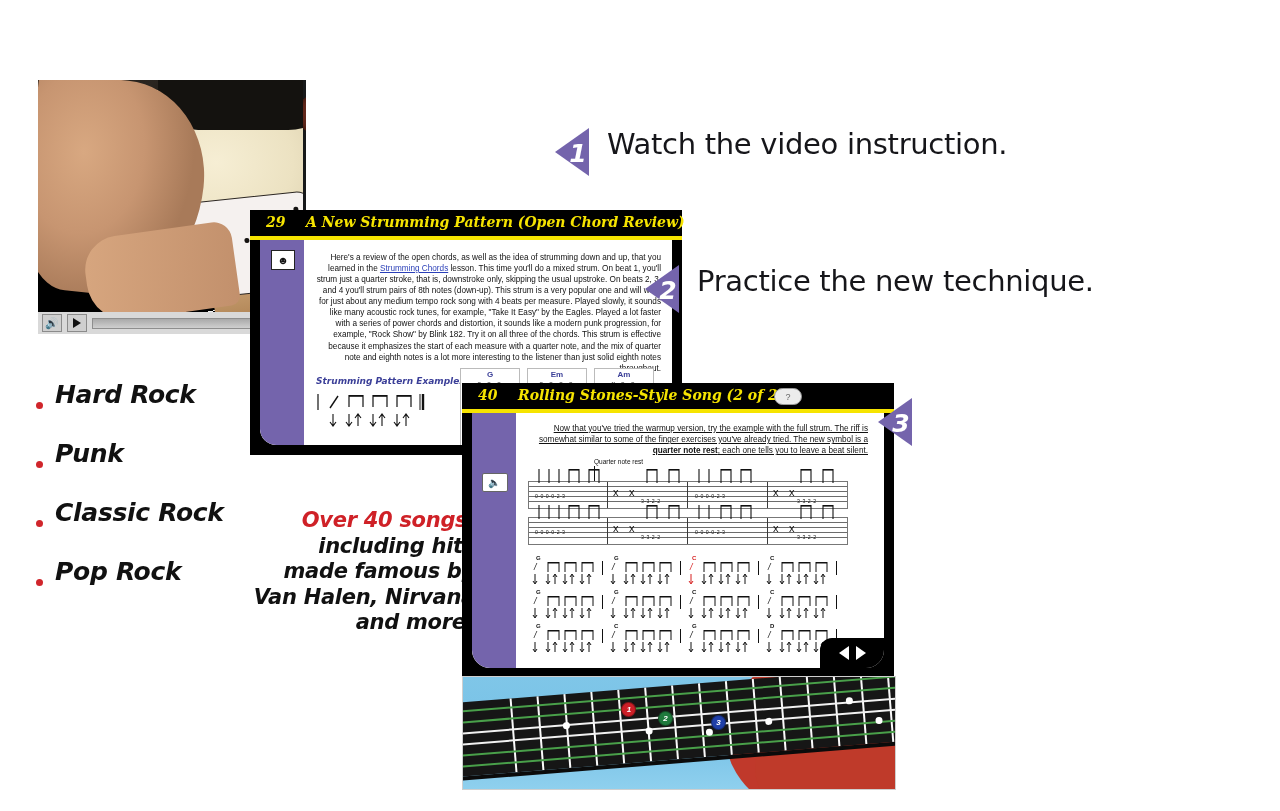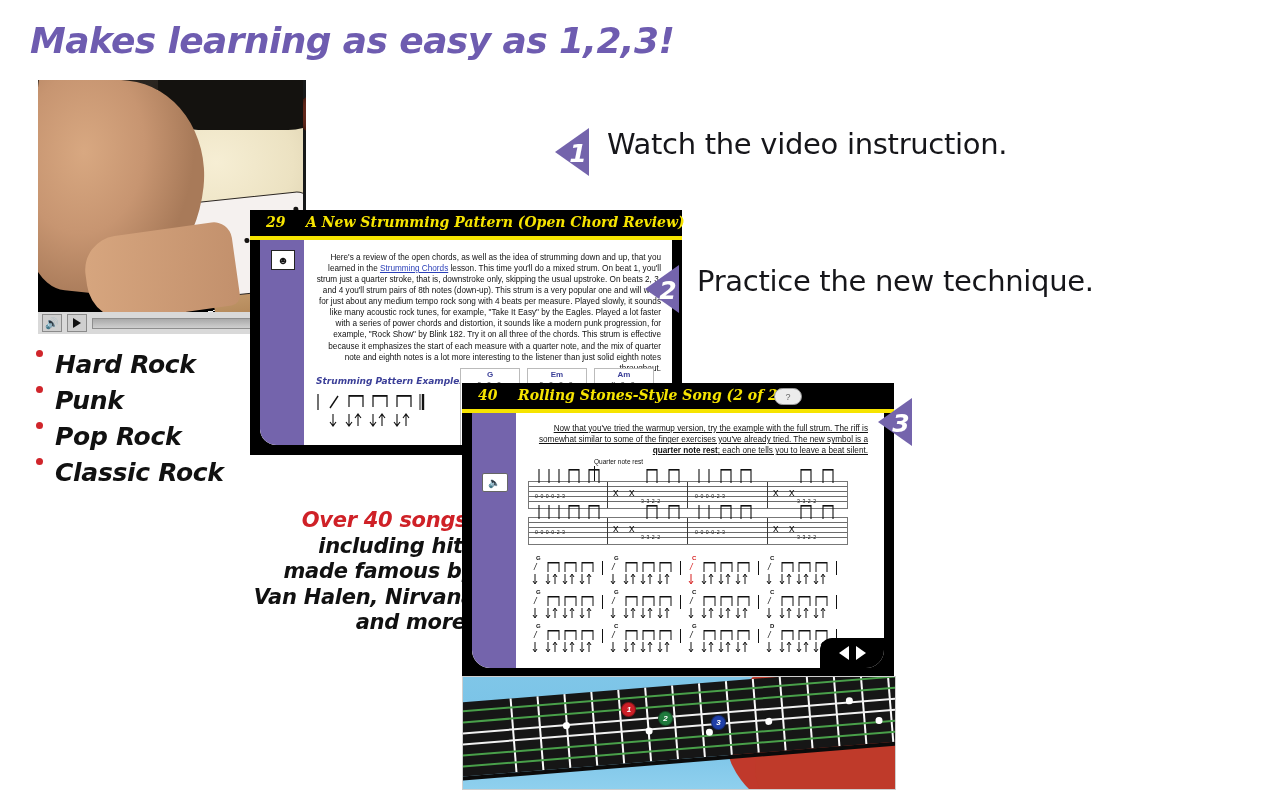--- a/index.html
+++ b/index.html
@@ -77,21 +77,21 @@
   .ic-btn{width:18px;height:16px;background:#cfcfcf;border:1px solid #8b8b8b;display:flex;align-items:center;
     justify-content:center;flex:none;}
   .ic-spk{font-size:11px;line-height:1;color:#111;}
   .ic-play{width:0;height:0;border-top:5px solid transparent;border-bottom:5px solid transparent;border-left:8px solid #111;}
   .vid-track{flex:1;height:9px;background:linear-gradient(180deg,#a9a9a9,#cfcfcf);border:1px solid #8e8e8e;
     margin-right:6px;}
   .videopanel .clip{position:absolute;left:0;top:0;width:268px;height:254px;overflow:hidden;}
 
   
   .genres{position:absolute;left:36px;top:350px;}
-  .genre{display:flex;align-items:flex-start;height:36px;}
+  .genre{display:flex;align-items:flex-end;height:36px;margin-top:23px;}
   .dot{width:7px;height:7px;border-radius:50%;background:#d0252b;margin-right:12px;flex:none;}
   .genre span{font-size:25px;font-weight:bold;font-style:italic;color:#111;
     font-family:"DejaVu Sans","Liberation Sans",sans-serif;letter-spacing:-0.3px;}
 
   
   .promo{position:absolute;left:180px;top:508px;width:295px;text-align:right;
     font-family:"DejaVu Sans","Liberation Sans",sans-serif;
     font-weight:bold;font-style:italic;font-size:21px;line-height:1.22;color:#111;letter-spacing:-0.3px;}
   .promo .red{color:#cf2127;}
 
@@ -174,21 +174,20 @@
   .fretimg .fmark{position:absolute;width:13px;height:13px;border-radius:50%;color:#fff;font-size:8px;
     font-weight:bold;font-style:italic;text-align:center;line-height:13px;border:1px solid rgba(0,0,0,.35);}
   .fretimg .edge{position:absolute;left:-8px;top:8px;width:450px;height:74px;border-bottom:4px solid #0b0b0b;
     transform:rotate(-4.6deg);}
 </style>
 </head>
 <body>
 
 <div class="page">
 
-  <div class="headline">Makes learning as easy as 1,2,3!</div>
 
   <div class="videopanel">
     <div class="clip">
       <div class="vid-left">
         <div class="body"></div>
         <div class="blackhdr"></div>
         <div class="strings"></div>
         <div class="neck"></div>
         <div class="pickguard">
           <i style="left:20px;top:12px"></i>
@@ -228,25 +227,25 @@
     <div class="genre">
       <div class="dot"></div>
       <span>Hard Rock</span>
     </div>
     <div class="genre">
       <div class="dot"></div>
       <span>Punk</span>
     </div>
     <div class="genre">
       <div class="dot"></div>
-      <span>Pop Rock</span>
+      <span>Classic Rock</span>
     </div>
     <div class="genre">
       <div class="dot"></div>
-      <span>Classic Rock</span>
+      <span>Pop Rock</span>
     </div>
   </div>
 
   <div class="promo">
     <div class="red">Over 40 songs,</div>
     <div>including hits</div>
     <div>made famous by</div>
     <div>Van Halen, Nirvana</div>
     <div>and more!</div>
   </div>

